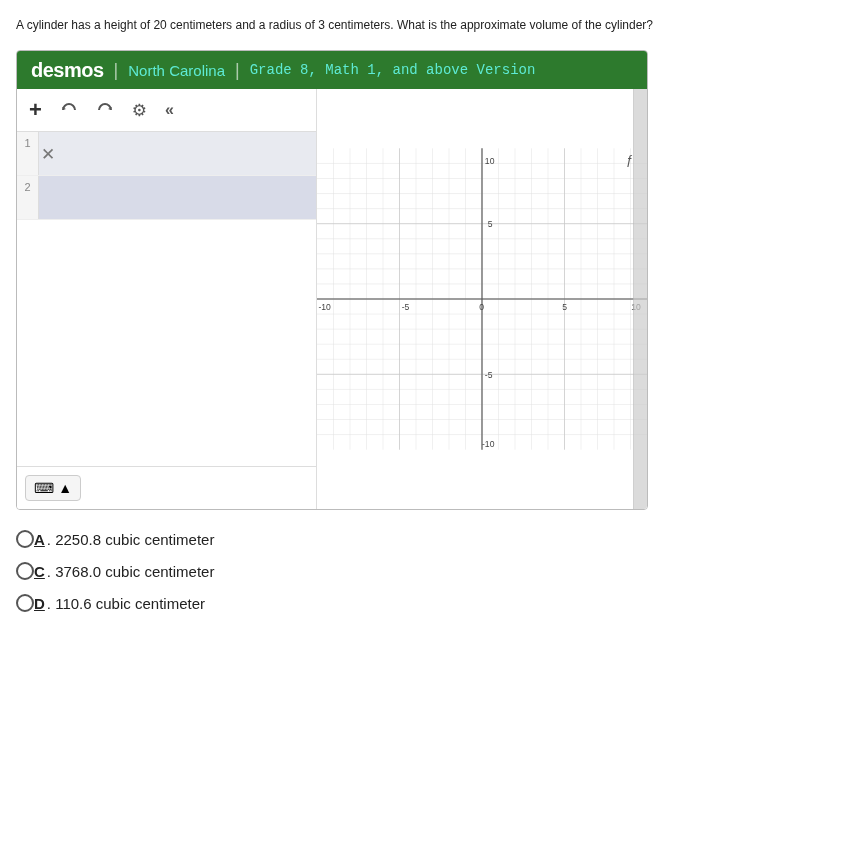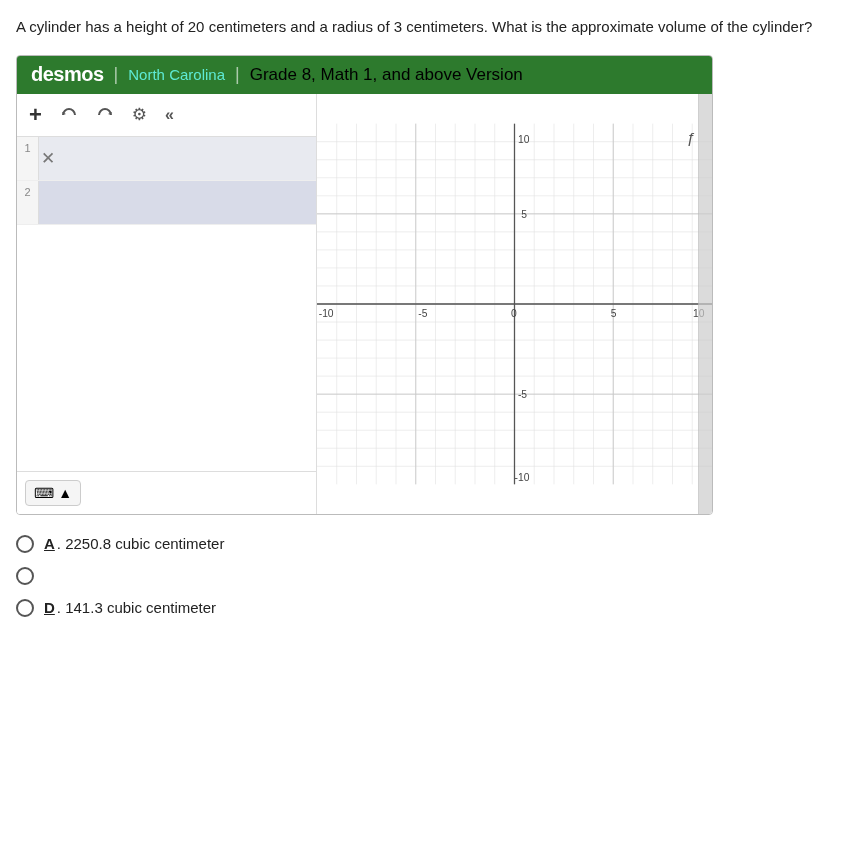--- a/index.html
+++ b/index.html
@@ -6,29 +6,29 @@
     body {
       font-family: Arial, sans-serif;
       background: #fff;
       width: 851px;
       min-height: 854px;
       padding: 16px;
       font-size: 15px;
       color: #222;
     }
     .question-text {
-      font-size: 15px;
+      font-size: 12px;
       line-height: 1.5;
       margin-bottom: 16px;
       max-width: 820px;
     }
     .desmos-container {
       border: 1.5px solid #bbb;
       border-radius: 4px;
-      width: 697px;
+      width: 632px;
       background: #fff;
       overflow: hidden;
       margin-bottom: 20px;
     }
     .desmos-header {
       background: #2d7a2d;
       color: #fff;
       display: flex;
       align-items: center;
       padding: 6px 14px;
@@ -45,22 +45,23 @@
     .desmos-sep {
       color: rgba(255,255,255,0.6);
       margin: 0 10px;
       font-size: 18px;
     }
     .desmos-region {
       font-size: 15px;
       color: #5eead4;
     }
     .desmos-grade {
-      font-size: 17px;
-      color: #000000;
+      font-size: 14px;
+      color: #5eead4;
+      font-family: Liberation Mono, monospace;
     }
     .desmos-body {
       display: flex;
       height: 420px;
     }
     .desmos-sidebar {
       width: 300px;
       background: #fff;
       border-right: 1px solid #ddd;
       display: flex;
@@ -158,21 +159,21 @@
       height: 100%;
     }
     
     .answer-choices {
       margin-top: 4px;
     }
     .answer-row {
       display: flex;
       align-items: center;
       margin-bottom: 14px;
-      gap: 10px;
+      gap: 0;
     }
     .radio-circle {
       width: 18px;
       height: 18px;
       border-radius: 50%;
       border: 2px solid #555;
       display: inline-block;
       flex-shrink: 0;
     }
     .answer-label {
@@ -331,20 +332,23 @@
 
 <div class="answer-choices">
   <div class="answer-row">
     <span class="radio-circle"></span>
     <span class="answer-label">
       <span class="answer-letter underline">A</span>.&nbsp;<span>2250.8 cubic centimeter</span>
     </span>
   </div>
   <div class="answer-row">
     <span class="radio-circle"></span>
+    <span class="answer-label">
+      <span class="answer-letter underline">C</span>.&nbsp;<span>3768.0 cubic centimeter</span>
+    </span>
   </div>
   <div class="answer-row">
     <span class="radio-circle"></span>
     <span class="answer-label">
-      <span class="answer-letter underline">D</span>.&nbsp;<span>141.3 cubic centimeter</span>
+      <span class="answer-letter underline">D</span>.&nbsp;<span>110.6 cubic centimeter</span>
     </span>
   </div>
 </div>
 
 </body></html>

